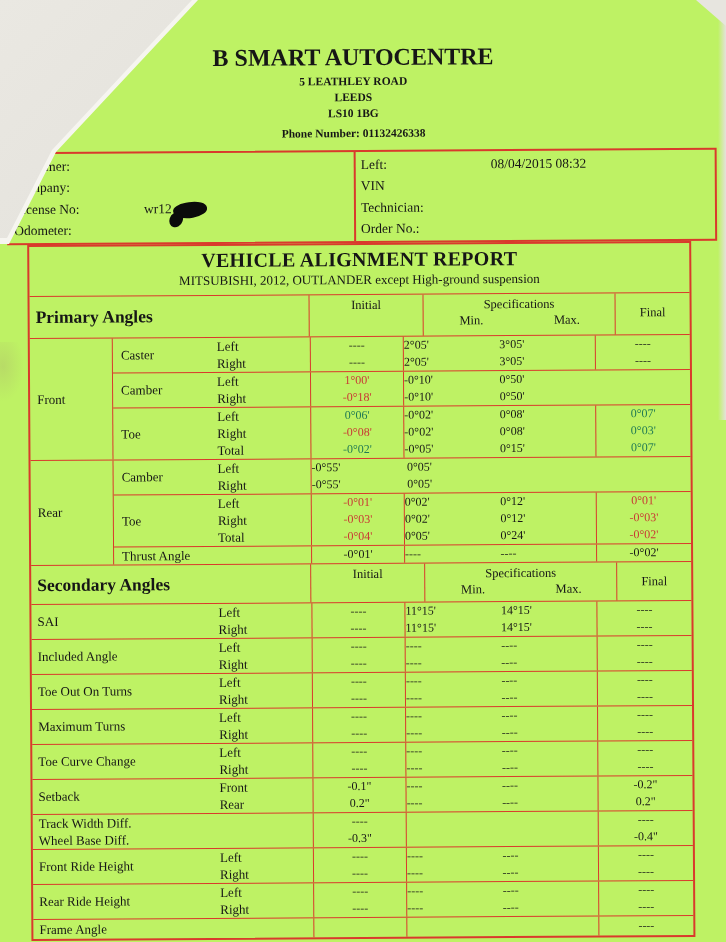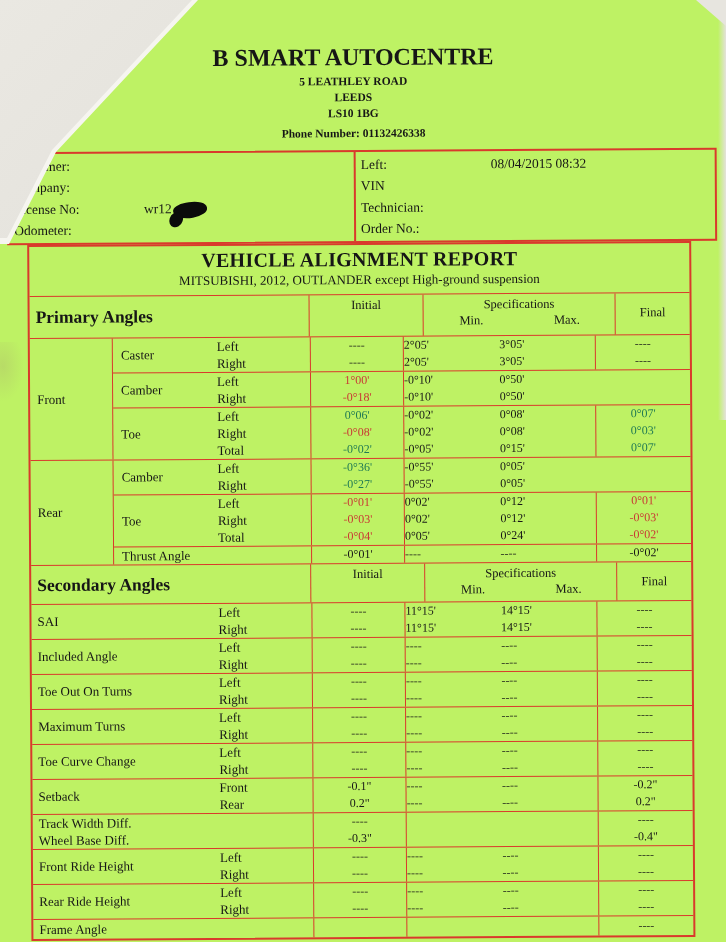--- a/index.html
+++ b/index.html
@@ -251,24 +251,20 @@
           </div>
           <div class="psection">
             <div class="pcat">Rear</div>
             <div class="pgroups">
               <div class="pgroup">
                 <div class="subname">Camber</div>
                 <div class="vcol sides">
                   <div class="vcell">Left</div>
                   <div class="vcell">Right</div>
                 </div>
-                <div class="vcol init">
-                  <div class="vcell green">-0°36'</div>
-                  <div class="vcell green">-0°27'</div>
-                </div>
                 <div class="vcol specs">
                   <div class="specrow">
                     <div class="half">-0°55'</div>
                     <div class="half">0°05'</div>
                   </div>
                   <div class="specrow">
                     <div class="half">-0°55'</div>
                     <div class="half">0°05'</div>
                   </div>
                 </div>

